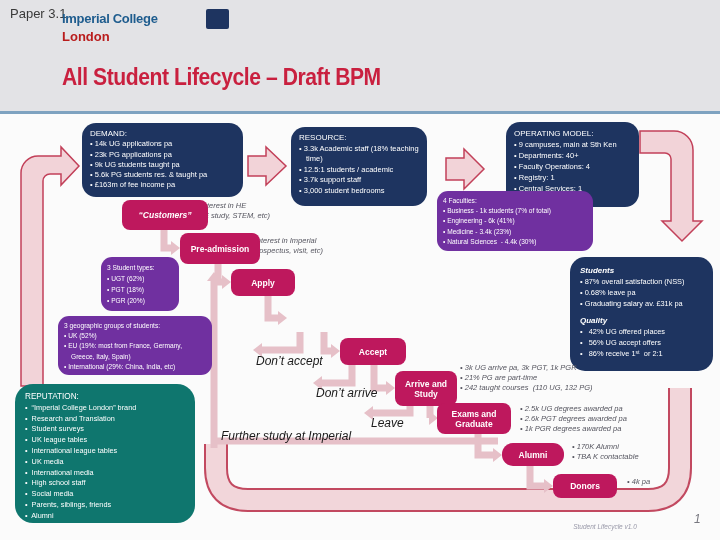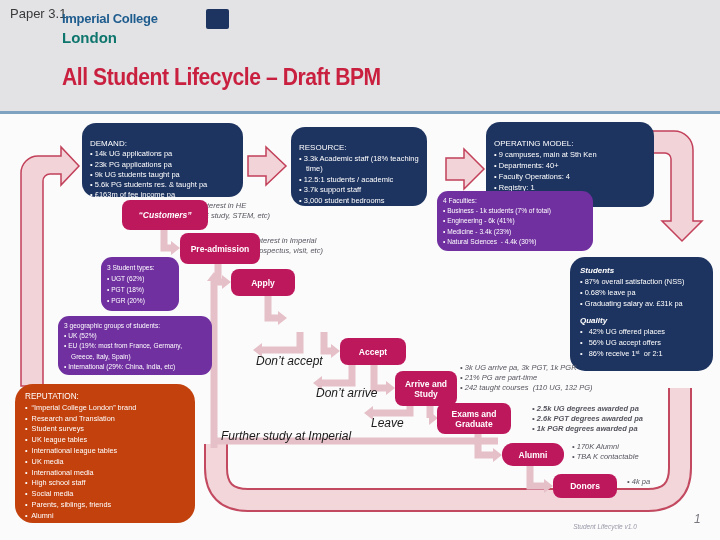--- a/index.html
+++ b/index.html
@@ -2,35 +2,35 @@
 <html><head>
 <meta charset="utf-8">
 <style>
   html,body{margin:0;padding:0;}
   .slide{position:relative;width:720px;height:540px;background:#fbfbfb;overflow:hidden;
          font-family:"Liberation Sans",sans-serif;}
   .hdr-bg{position:absolute;left:0;top:0;width:720px;height:111px;background:#e3e3e6;}
   .divider{position:absolute;left:0;top:111px;width:720px;height:3px;background:#7ea2c0;}
   .paper-label{position:absolute;left:10px;top:6px;font-size:13px;color:#3a3a3a;}
   .logo1{position:absolute;left:62px;top:11px;font-size:13px;font-weight:bold;color:#1e5c8e;letter-spacing:-0.3px;}
-  .logo2{position:absolute;left:62px;top:29px;font-size:15px;font-weight:bold;color:#0f766e;}
+  .logo2{position:absolute;left:62px;top:29px;font-size:13px;font-weight:bold;color:#b91c1c;}
   .logo-square{position:absolute;left:206px;top:9px;width:23px;height:20px;background:#1e3460;border-radius:2px;}
   .slide-title{position:absolute;left:62px;top:63px;font-size:24px;font-weight:bold;color:#c9203f;
                transform:scaleX(0.88);transform-origin:left;letter-spacing:-0.5px;white-space:nowrap;}
   .overlay{position:absolute;left:0;top:0;z-index:1;}
   .navy-box{position:absolute;z-index:2;background:#1e3460;color:#fff;border-radius:14px;
-            padding:16px 8px;box-sizing:border-box;font-size:7.5px;line-height:10.3px;}
+            padding:6px 8px;box-sizing:border-box;font-size:7.5px;line-height:10.3px;}
   .navy-box .bx-title{font-size:8px;}
   .purple-box{position:absolute;z-index:3;background:#7030a0;color:#fff;border-radius:11px;
               padding:5px 6px;box-sizing:border-box;font-size:6.6px;line-height:10.2px;}
   .red-chip{position:absolute;z-index:3;background:#be185d;color:#fff;border-radius:8px;
             display:flex;align-items:center;justify-content:center;text-align:center;
             font-weight:bold;font-size:8.5px;line-height:10px;padding:2px 8px;box-sizing:border-box;}
   .chip-italic{font-style:italic;}
-  .rep-box{position:absolute;z-index:2;background:#c2410c;color:#fff;border-radius:18px;
+  .rep-box{position:absolute;z-index:2;background:#0f766e;color:#fff;border-radius:18px;
            padding:8px 10px;box-sizing:border-box;font-size:7.3px;line-height:10.8px;}
   .rep-box .bx-title{font-size:8.2px;}
   .students-box{position:absolute;z-index:2;background:#1e3460;color:#fff;border-radius:15px;
                 padding:8px 10px;box-sizing:border-box;font-size:7.4px;line-height:11px;}
   .students-box .sec-title{font-weight:bold;font-style:italic;font-size:8px;}
   .students-box .gap{height:6px;}
   .li{white-space:pre-wrap;text-indent:-7px;padding-left:7px;}
   .ann{position:absolute;z-index:2;font-size:7.5px;line-height:9.8px;font-style:italic;color:#55555f;}
   .flow-label{position:absolute;z-index:2;font-size:12px;font-style:italic;color:#1a1a1a;}
   .footer-version{position:absolute;left:545px;top:523px;width:120px;text-align:center;z-index:4;
@@ -107,21 +107,21 @@
   </div>
   <div class="navy-box" style="left:291px;top:127px;width:136px;height:79px;line-height:10.5px;">
     <div class="bx-title">RESOURCE:</div>
     <div>
         <div class="li">• 3.3k Academic staff (18% teaching time)</div>
         <div class="li">• 12.5:1 students / academic</div>
         <div class="li">• 3.7k support staff</div>
         <div class="li">• 3,000 student bedrooms</div>
       </div>
   </div>
-  <div class="navy-box" style="left:486px;top:122px;width:168px;height:85px;line-height:11px;">
+  <div class="navy-box" style="left:506px;top:122px;width:133px;height:85px;line-height:11px;">
     <div class="bx-title">OPERATING MODEL:</div>
     <div>
         <div class="li">• 9 campuses, main at Sth Ken</div>
         <div class="li">• Departments: 40+</div>
         <div class="li">• Faculty Operations: 4</div>
         <div class="li">• Registry: 1</div>
         <div class="li">• Central Services: 1</div>
       </div>
   </div>
 
@@ -199,21 +199,21 @@
     </div>
   <div class="ann" style="left:250px;top:236px;width:130px;">
       <div class="li">• Interest in Imperial</div>
       <div class="li">(prospectus, visit, etc)</div>
     </div>
   <div class="ann" style="left:460px;top:363px;width:200px;">
       <div class="li">• 3k UG arrive pa, 3k PGT, 1k PGR</div>
       <div class="li">• 21% PG are part-time</div>
       <div class="li">• 242 taught courses  (110 UG, 132 PG)</div>
     </div>
-  <div class="ann" style="left:532px;top:404px;width:170px;font-weight:bold;">
+  <div class="ann" style="left:520px;top:404px;width:170px;">
       <div class="li">• 2.5k UG degrees awarded pa</div>
       <div class="li">• 2.6k PGT degrees awarded pa</div>
       <div class="li">• 1k PGR degrees awarded pa</div>
     </div>
   <div class="ann" style="left:572px;top:442px;width:120px;">
       <div class="li">• 170K Alumni</div>
       <div class="li">• TBA K contactable</div>
     </div>
   <div class="ann" style="left:627px;top:477px;width:60px;">
       <div class="li">• 4k pa</div>

